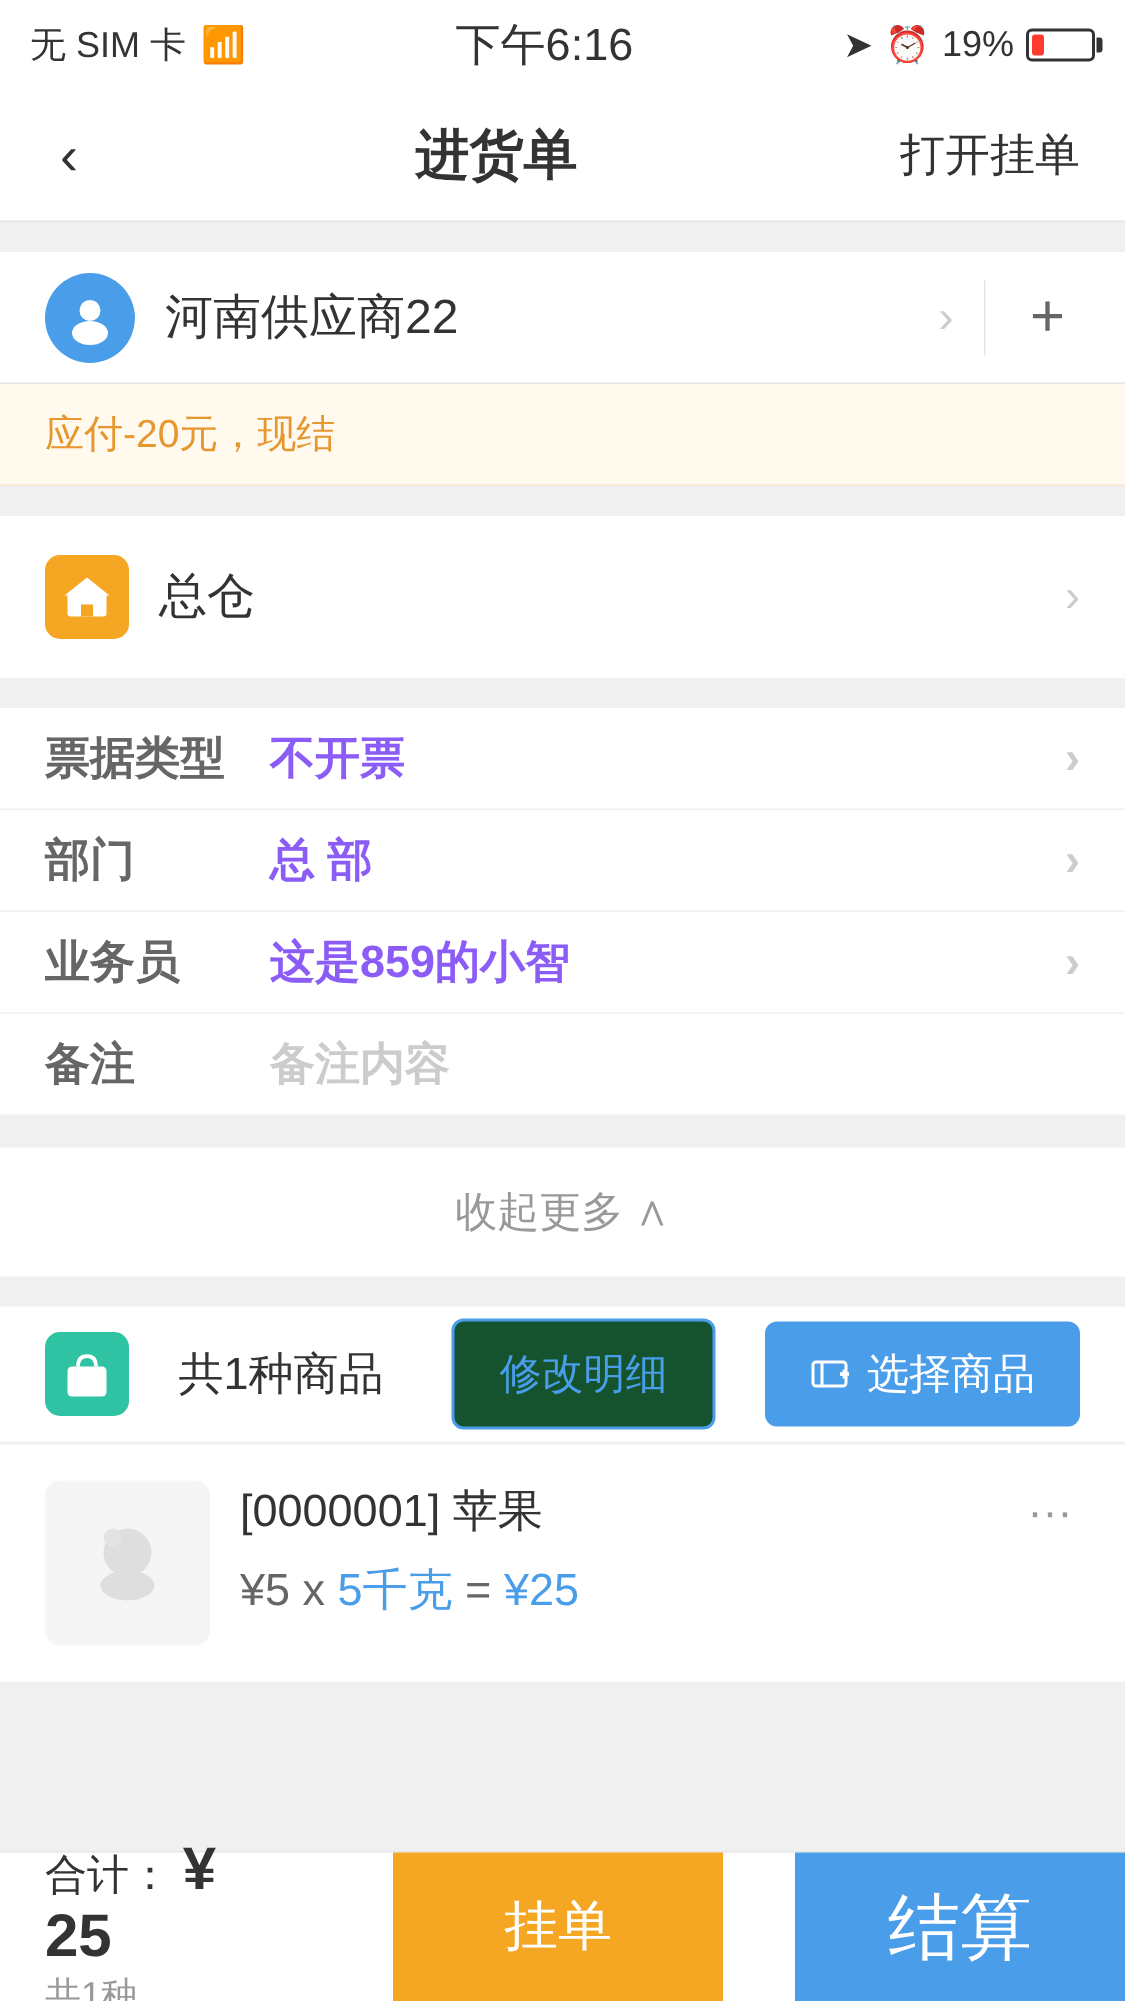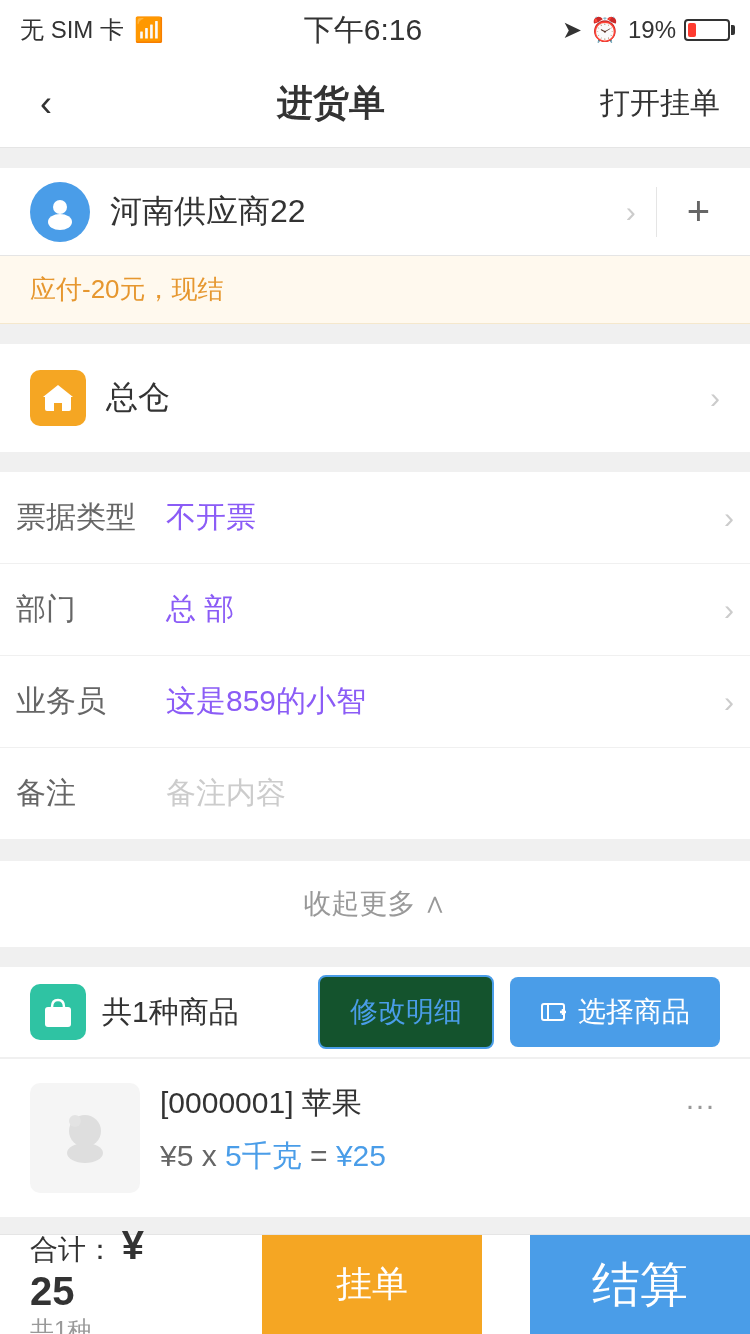--- a/index.html
+++ b/index.html
@@ -169,23 +169,24 @@
     }
 
     
     .form-section {
       background: #fff;
       margin-top: 20px;
     }
     .form-row {
       display: flex;
       align-items: center;
-      padding: 0 16px;
-      height: 92px;
+      padding: 0 30px;
+      height: 68px;
       border-bottom: 1px solid #f0f0f0;
+      font-weight: bold;
     }
     .form-label {
       font-size: 30px;
       color: #666;
       width: 130px;
       flex-shrink: 0;
     }
     .form-value {
       flex: 1;
       font-size: 30px;
@@ -213,21 +214,21 @@
     }
 
     
     .products-header {
       background: #fff;
       display: flex;
       align-items: center;
       padding: 4px 30px;
       height: 90px;
       margin-top: 20px;
-      gap: 16px;
+      gap: 33px;
     }
     .product-count-icon {
       width: 56px;
       height: 56px;
       border-radius: 10px;
       background: #2fc3a3;
       display: flex;
       align-items: center;
       justify-content: center;
       color: white;

